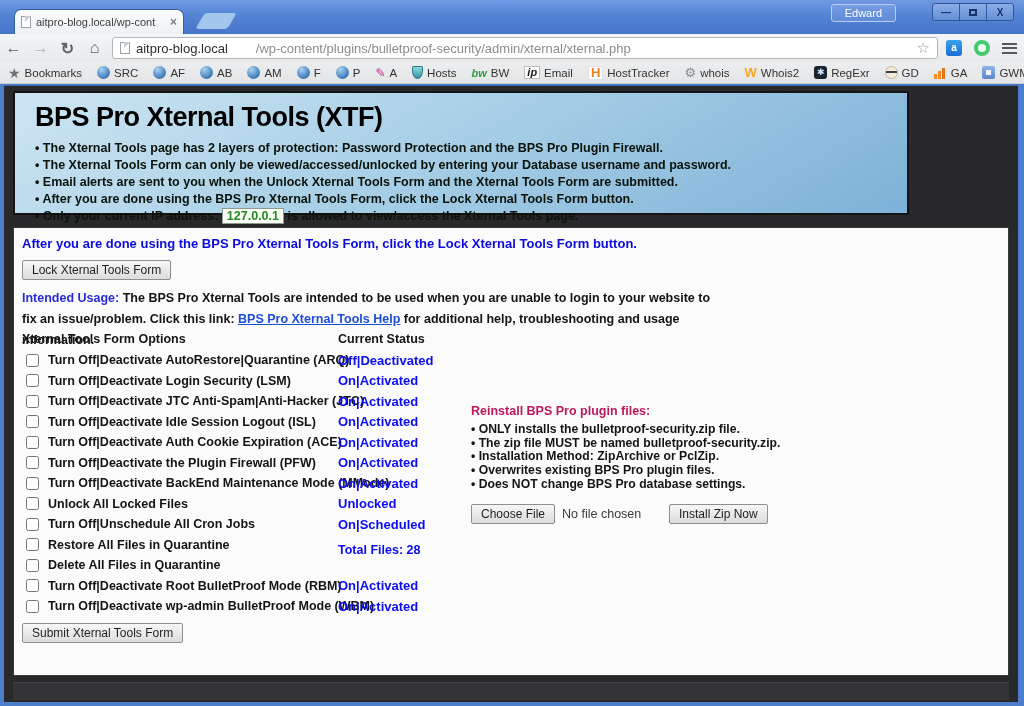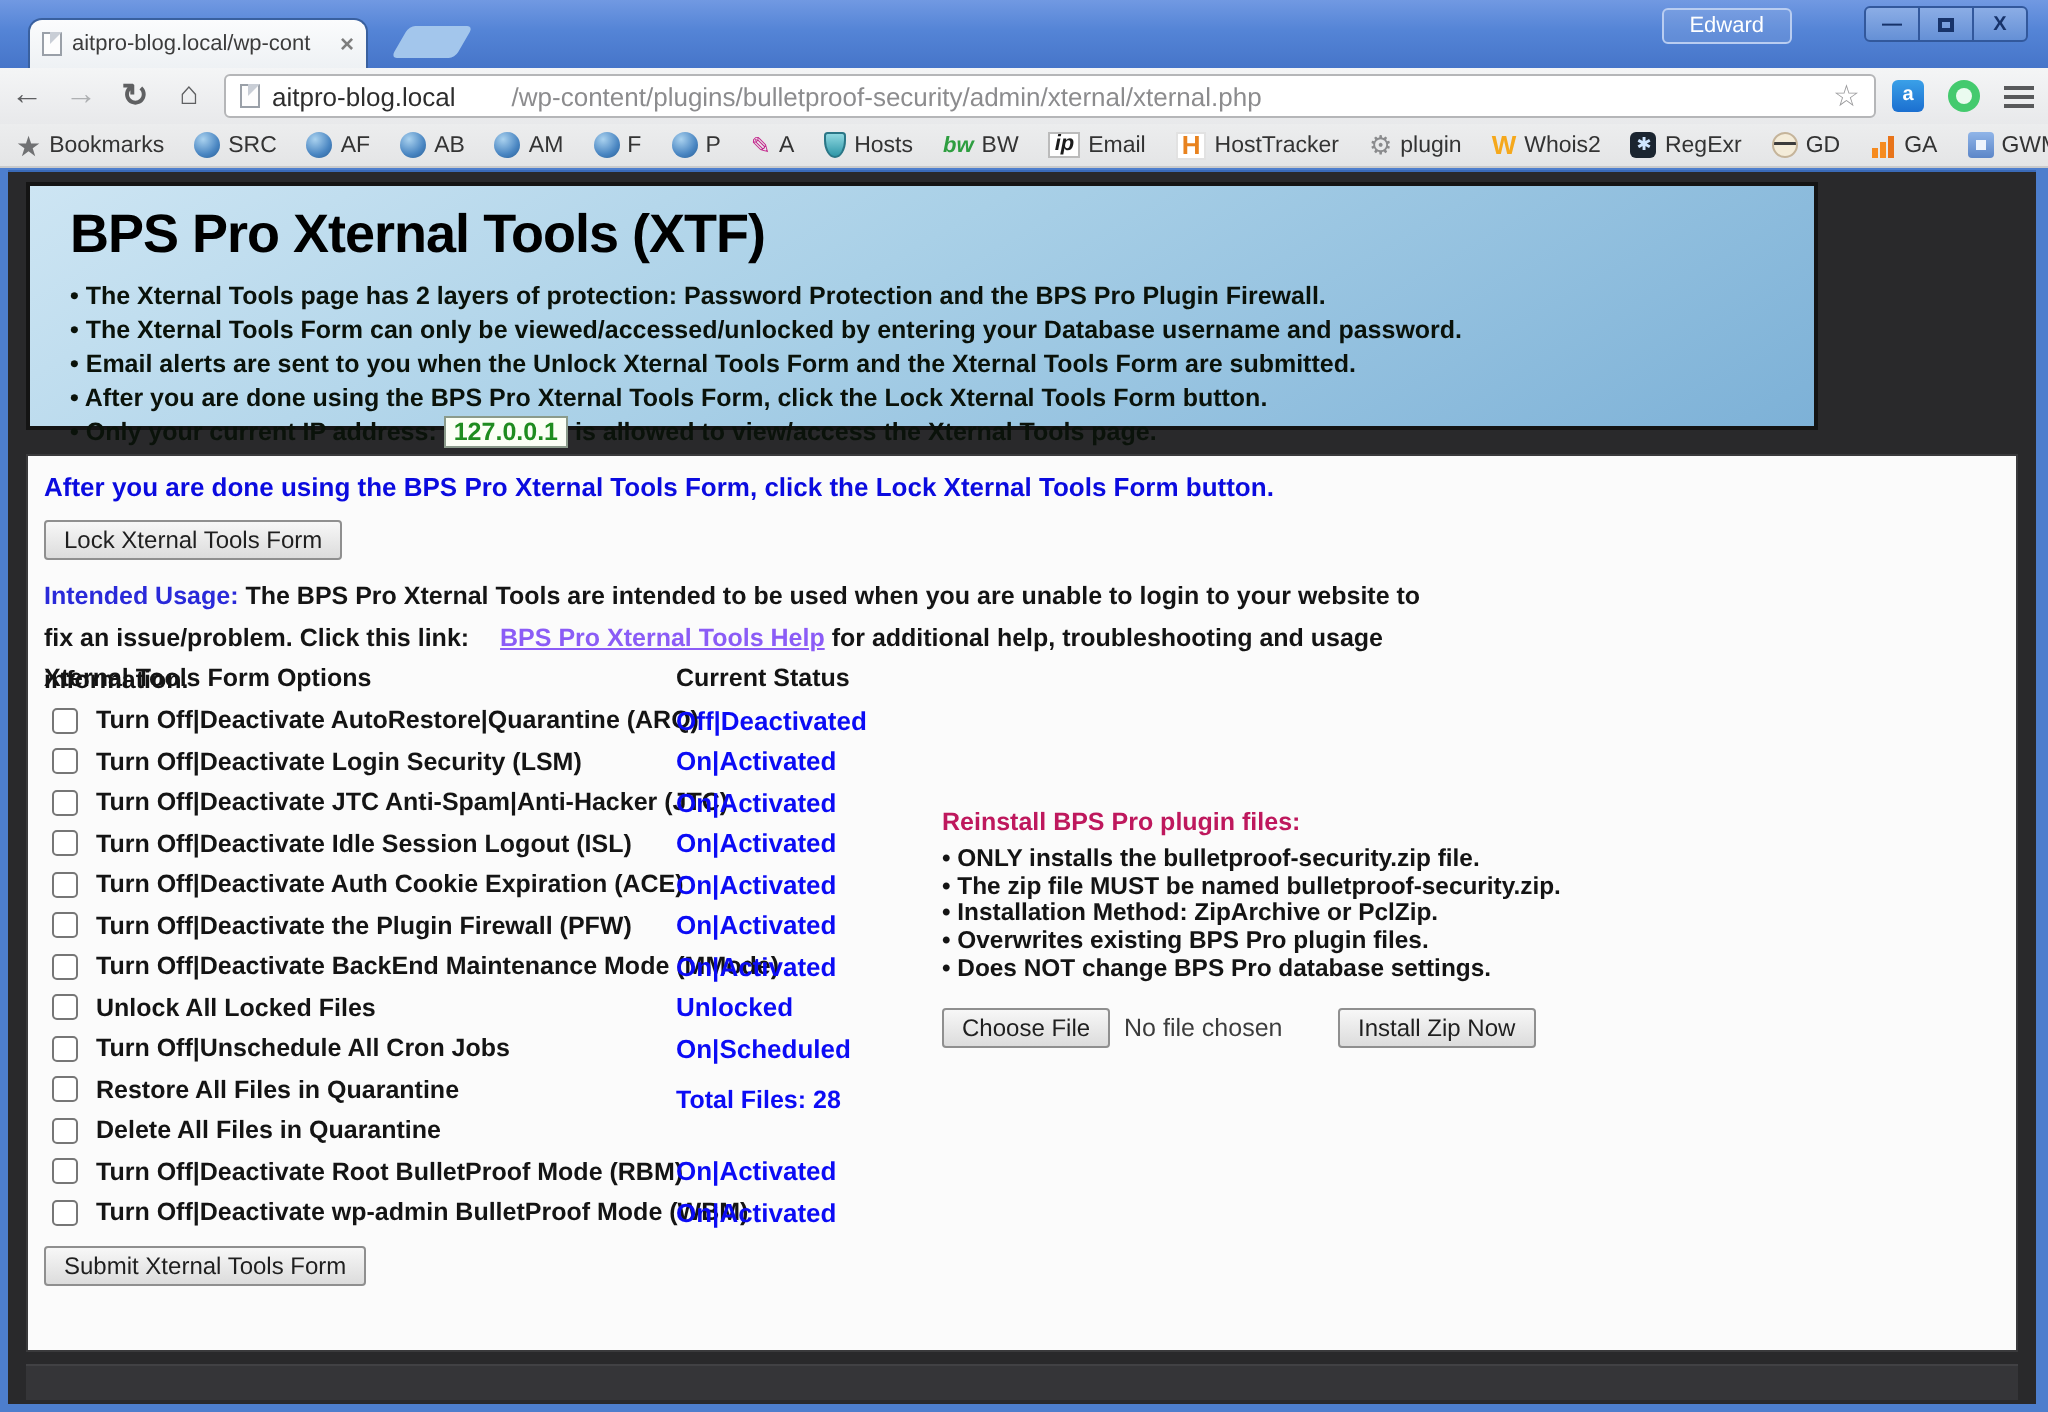--- a/index.html
+++ b/index.html
@@ -96,21 +96,21 @@
     padding:0 4px;line-height:14px;}
 
   .content-box{position:absolute;left:9px;top:141px;width:996px;height:449px;
     background:#fbfbfb;border:1px solid #3a3a3c;}
   .lock-instruction{position:absolute;left:8px;top:8px;font-size:13px;font-weight:bold;color:#0b0bdf;}
   .btn{display:inline-block;background:linear-gradient(#f7f7f7,#dcdcdc);border:1px solid #8f8f8f;
     border-radius:2px;font-size:12px;color:#1f1f1f;padding:2px 9px;font-family:"Liberation Sans",sans-serif;}
   .lock-btn{position:absolute;left:8px;top:32px;}
   .usage{position:absolute;left:8px;top:60px;width:690px;font-size:12.5px;font-weight:bold;color:#141414;line-height:21px;}
   .usage .lbl{color:#2a2ad9;}
-  .usage a{color:#8b5cf6;text-decoration:underline;margin-left:12px;}
+  .usage a{color:#1d4ed8;text-decoration:underline;}
 
   .options{position:absolute;left:8px;top:104px;width:470px;}
   .opt-head{display:flex;font-size:12.5px;font-weight:bold;color:#141414;height:18px;}
   .opt-head .c1{width:316px;}
   .opt-rows{position:relative;}
   .opt-row{display:flex;align-items:center;height:20.5px;position:relative;}
   .opt-row input{width:13px;height:13px;margin:0 9px 0 4px;}
   .opt-label{font-size:12.5px;font-weight:bold;color:#141414;white-space:nowrap;}
   .opt-status{position:absolute;left:316px;font-size:13px;font-weight:bold;color:#0b0bf5;white-space:nowrap;}
   .total-files{position:absolute;left:316px;top:211px;font-size:12.5px;font-weight:bold;color:#0b0bf5;}
@@ -205,21 +205,21 @@
   <span class="bm">
       <span class="ic ic-ip">ip</span>
       <span>Email</span>
     </span>
   <span class="bm">
       <span class="ic ic-h">H</span>
       <span>HostTracker</span>
     </span>
   <span class="bm">
       <span class="ic ic-gear">⚙</span>
-      <span>plugin</span>
+      <span>whois</span>
     </span>
   <span class="bm">
       <span class="ic ic-w">W</span>
       <span>Whois2</span>
     </span>
   <span class="bm">
       <span class="ic ic-regexr">✱</span>
       <span>RegExr</span>
     </span>
   <span class="bm">

